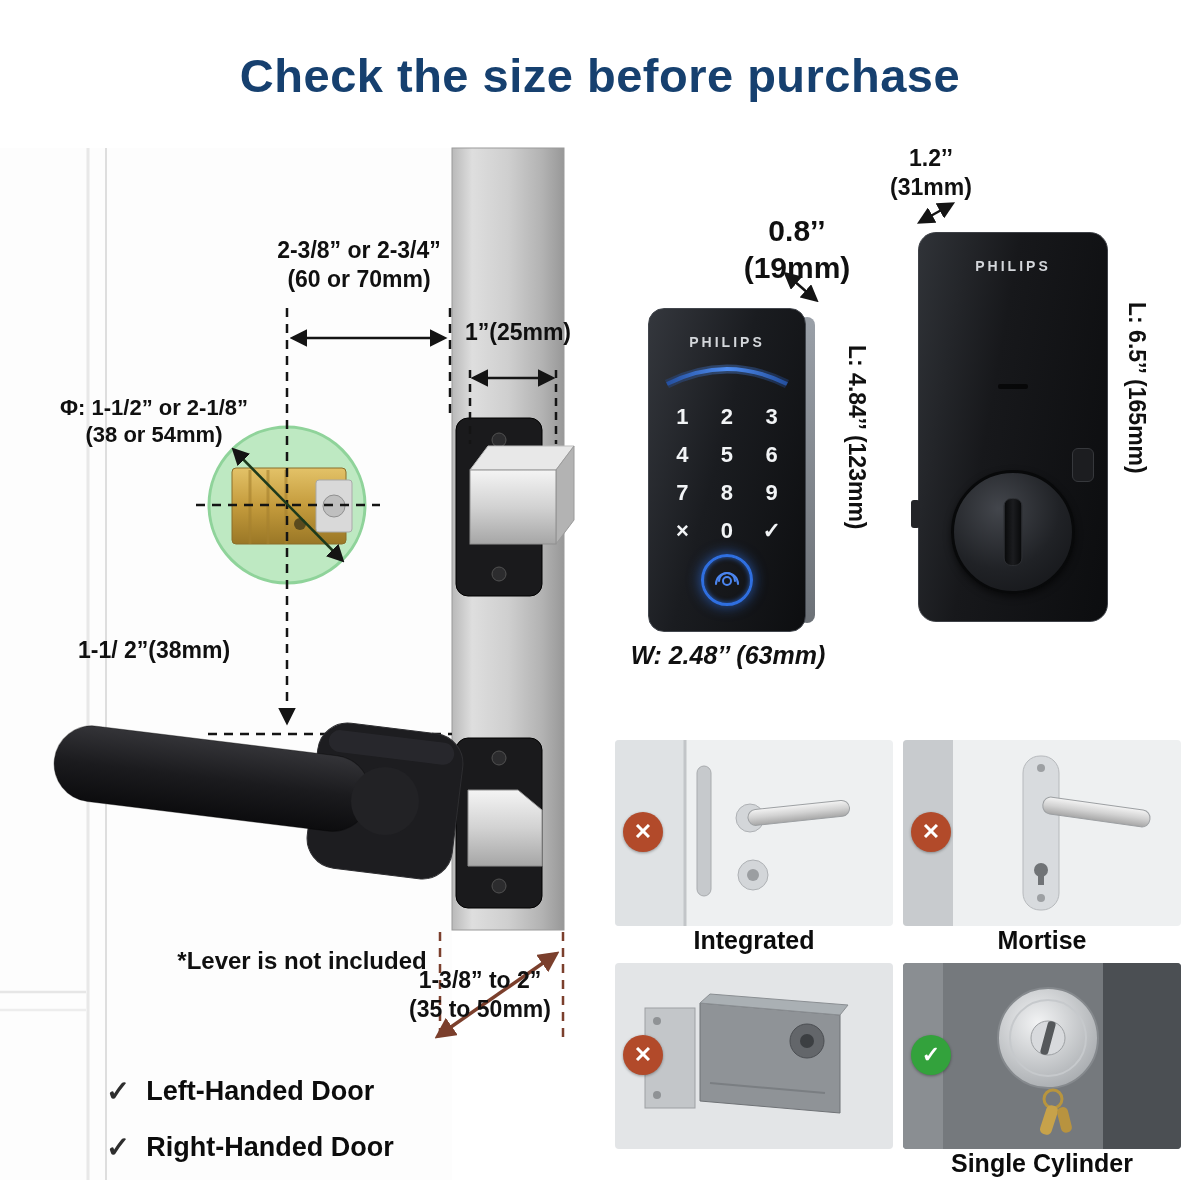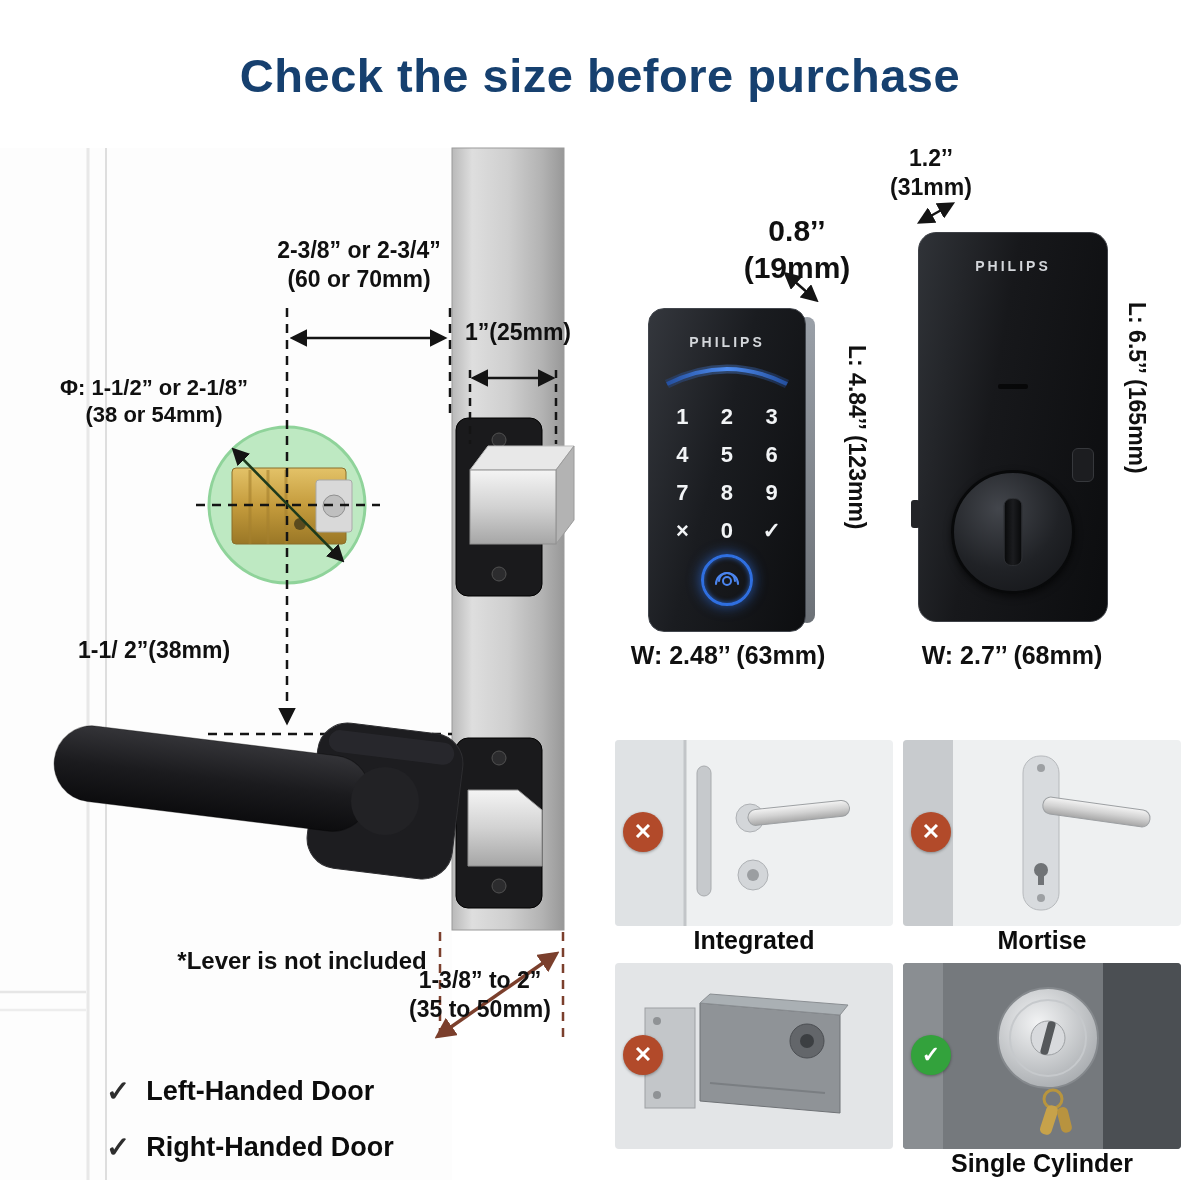--- a/index.html
+++ b/index.html
@@ -4,32 +4,32 @@
 <style>
   html,body{margin:0;padding:0;background:#fff;}
   .page{position:relative;width:1200px;height:1200px;background:#fff;overflow:hidden;
         font-family:"Liberation Sans",sans-serif;color:#111;}
   .title{position:absolute;top:48px;left:0;width:100%;text-align:center;
          font-size:47px;font-weight:800;color:#16406f;letter-spacing:.5px;}
   .lbl{position:absolute;font-weight:700;line-height:1.24;color:#101010;}
   .ctr{text-align:center;}
   .backset{left:243px;top:236px;width:232px;font-size:23px;}
   .latchw{left:438px;top:318px;width:160px;font-size:23px;}
-  .bore{left:36px;top:374px;width:236px;font-size:22px;}
+  .bore{left:36px;top:394px;width:236px;font-size:22px;}
   .crossbore{left:28px;top:636px;width:252px;font-size:23px;}
   .levernote{left:152px;top:946px;width:300px;font-size:24px;}
   .thickness{left:352px;top:966px;width:256px;font-size:23px;}
   .handed{position:absolute;left:106px;display:flex;align-items:center;gap:16px;
           font-size:27px;font-weight:800;color:#0c0c0c;}
   .handed .tick{color:#2e2e2e;font-size:29px;}
   .h1r{top:1074px;} .h2r{top:1130px;}
 
   .kp-depth{left:712px;top:212px;width:170px;font-size:30px;}
   .int-depth{left:846px;top:144px;width:170px;font-size:23px;}
-  .kp-width{left:612px;top:640px;width:232px;font-size:25px;}
+  .kp-width{left:612px;top:640px;width:232px;font-size:25px;font-style:italic;}
   .int-width{left:896px;top:640px;width:232px;font-size:25px;}
   .vtext{position:absolute;white-space:nowrap;font-weight:700;font-size:23px;
          transform:rotate(90deg);transform-origin:left top;color:#101010;}
   .kp-len{left:870px;top:345px;}
   .int-len{left:1150px;top:302px;}
 
   .dim-svg{position:absolute;}
 
   
   .kp{position:absolute;left:648px;top:308px;width:158px;height:324px;}
@@ -270,21 +270,20 @@
   </div>
 
   <div class="lbl ctr int-depth">
     <div>1.2’’</div>
     <div>(31mm)</div>
   </div>
   <svg class="dim-svg" style="left:912px;top:196px;" width="48" height="36">
     <line x1="8" y1="26" x2="40" y2="8" stroke="#141414" stroke-width="2.5" marker-start="url(#aB)" marker-end="url(#aB)"></line>
   </svg>
   <div class="vtext int-len">L: 6.5’’ (165mm)</div>
-  <div class="lbl ctr int-width">W: 2.7’’ (68mm)</div>
 
   <div class="cell c1">
     <div class="photo">
       <svg width="278" height="186">
         <rect width="278" height="186" fill="#eef0f1"></rect>
         <rect x="0" y="0" width="70" height="186" fill="#dfe2e4"></rect>
         <line x1="70" y1="0" x2="70" y2="186" stroke="#c2c5c8" stroke-width="3"></line>
         <rect x="82" y="26" width="14" height="130" rx="7" fill="#c6c9cc" stroke="#a8abae"></rect>
         <circle cx="135" cy="78" r="14" fill="#d3d6d9" stroke="#aeb1b4"></circle>
         <rect x="133" y="70" width="102" height="16" rx="8" fill="url(#chromeGrad)" stroke="#9da0a3" transform="rotate(-6 135 78)"></rect>

